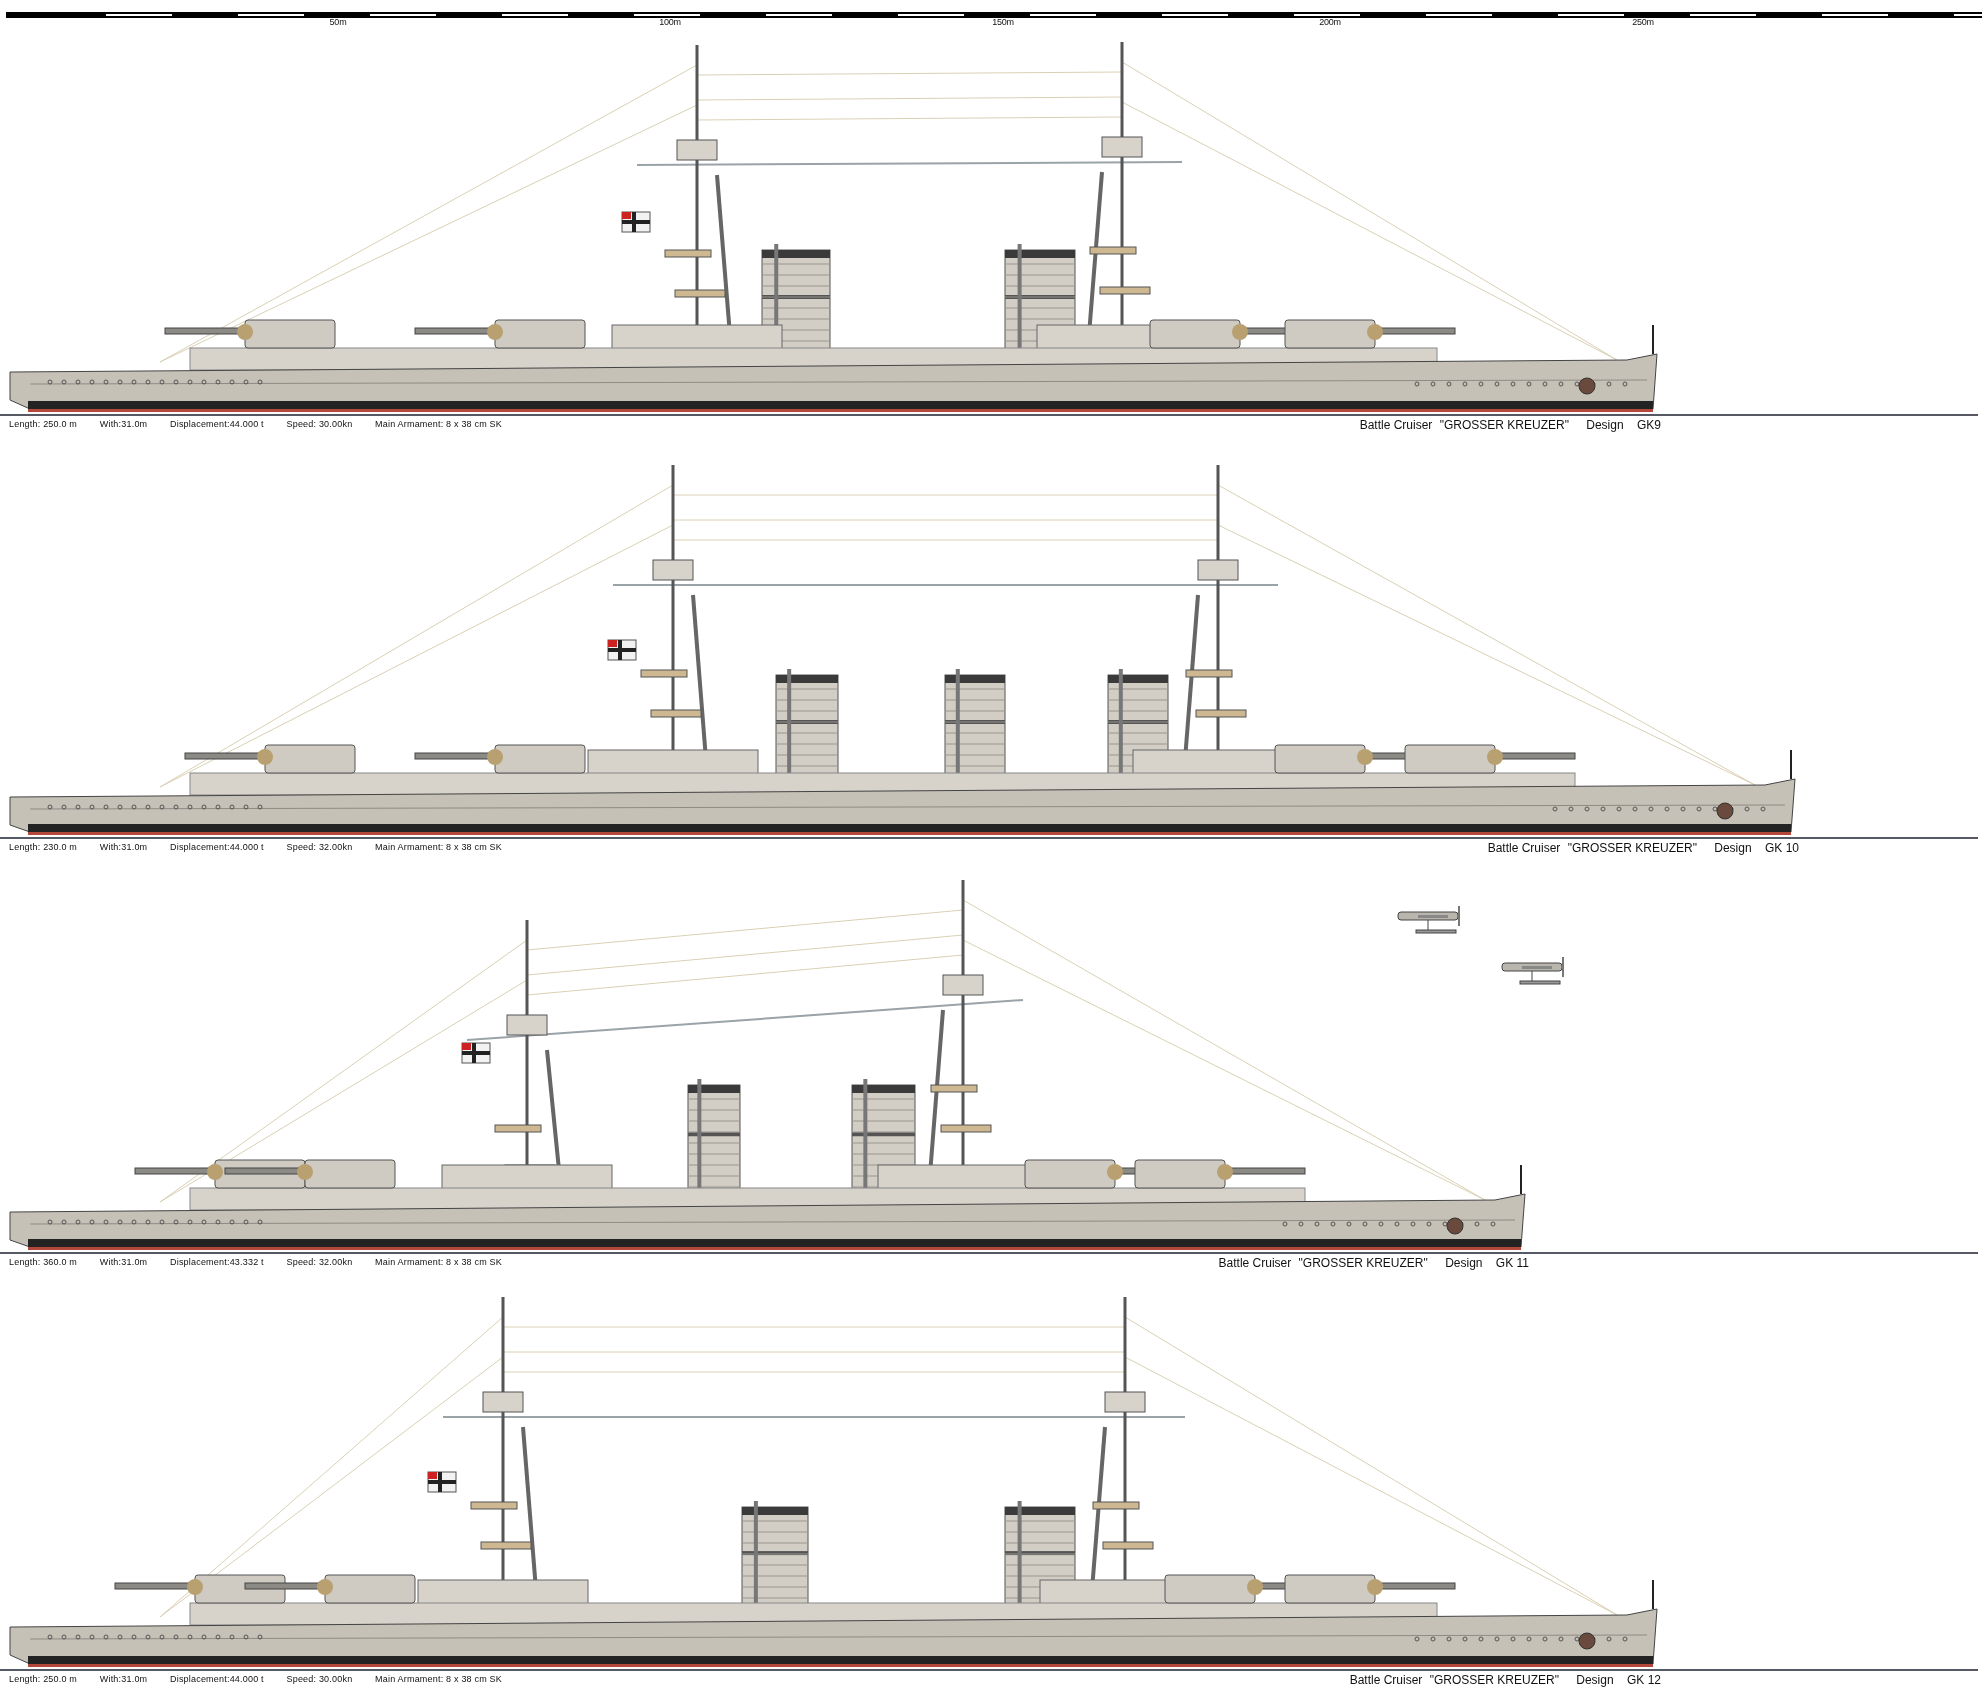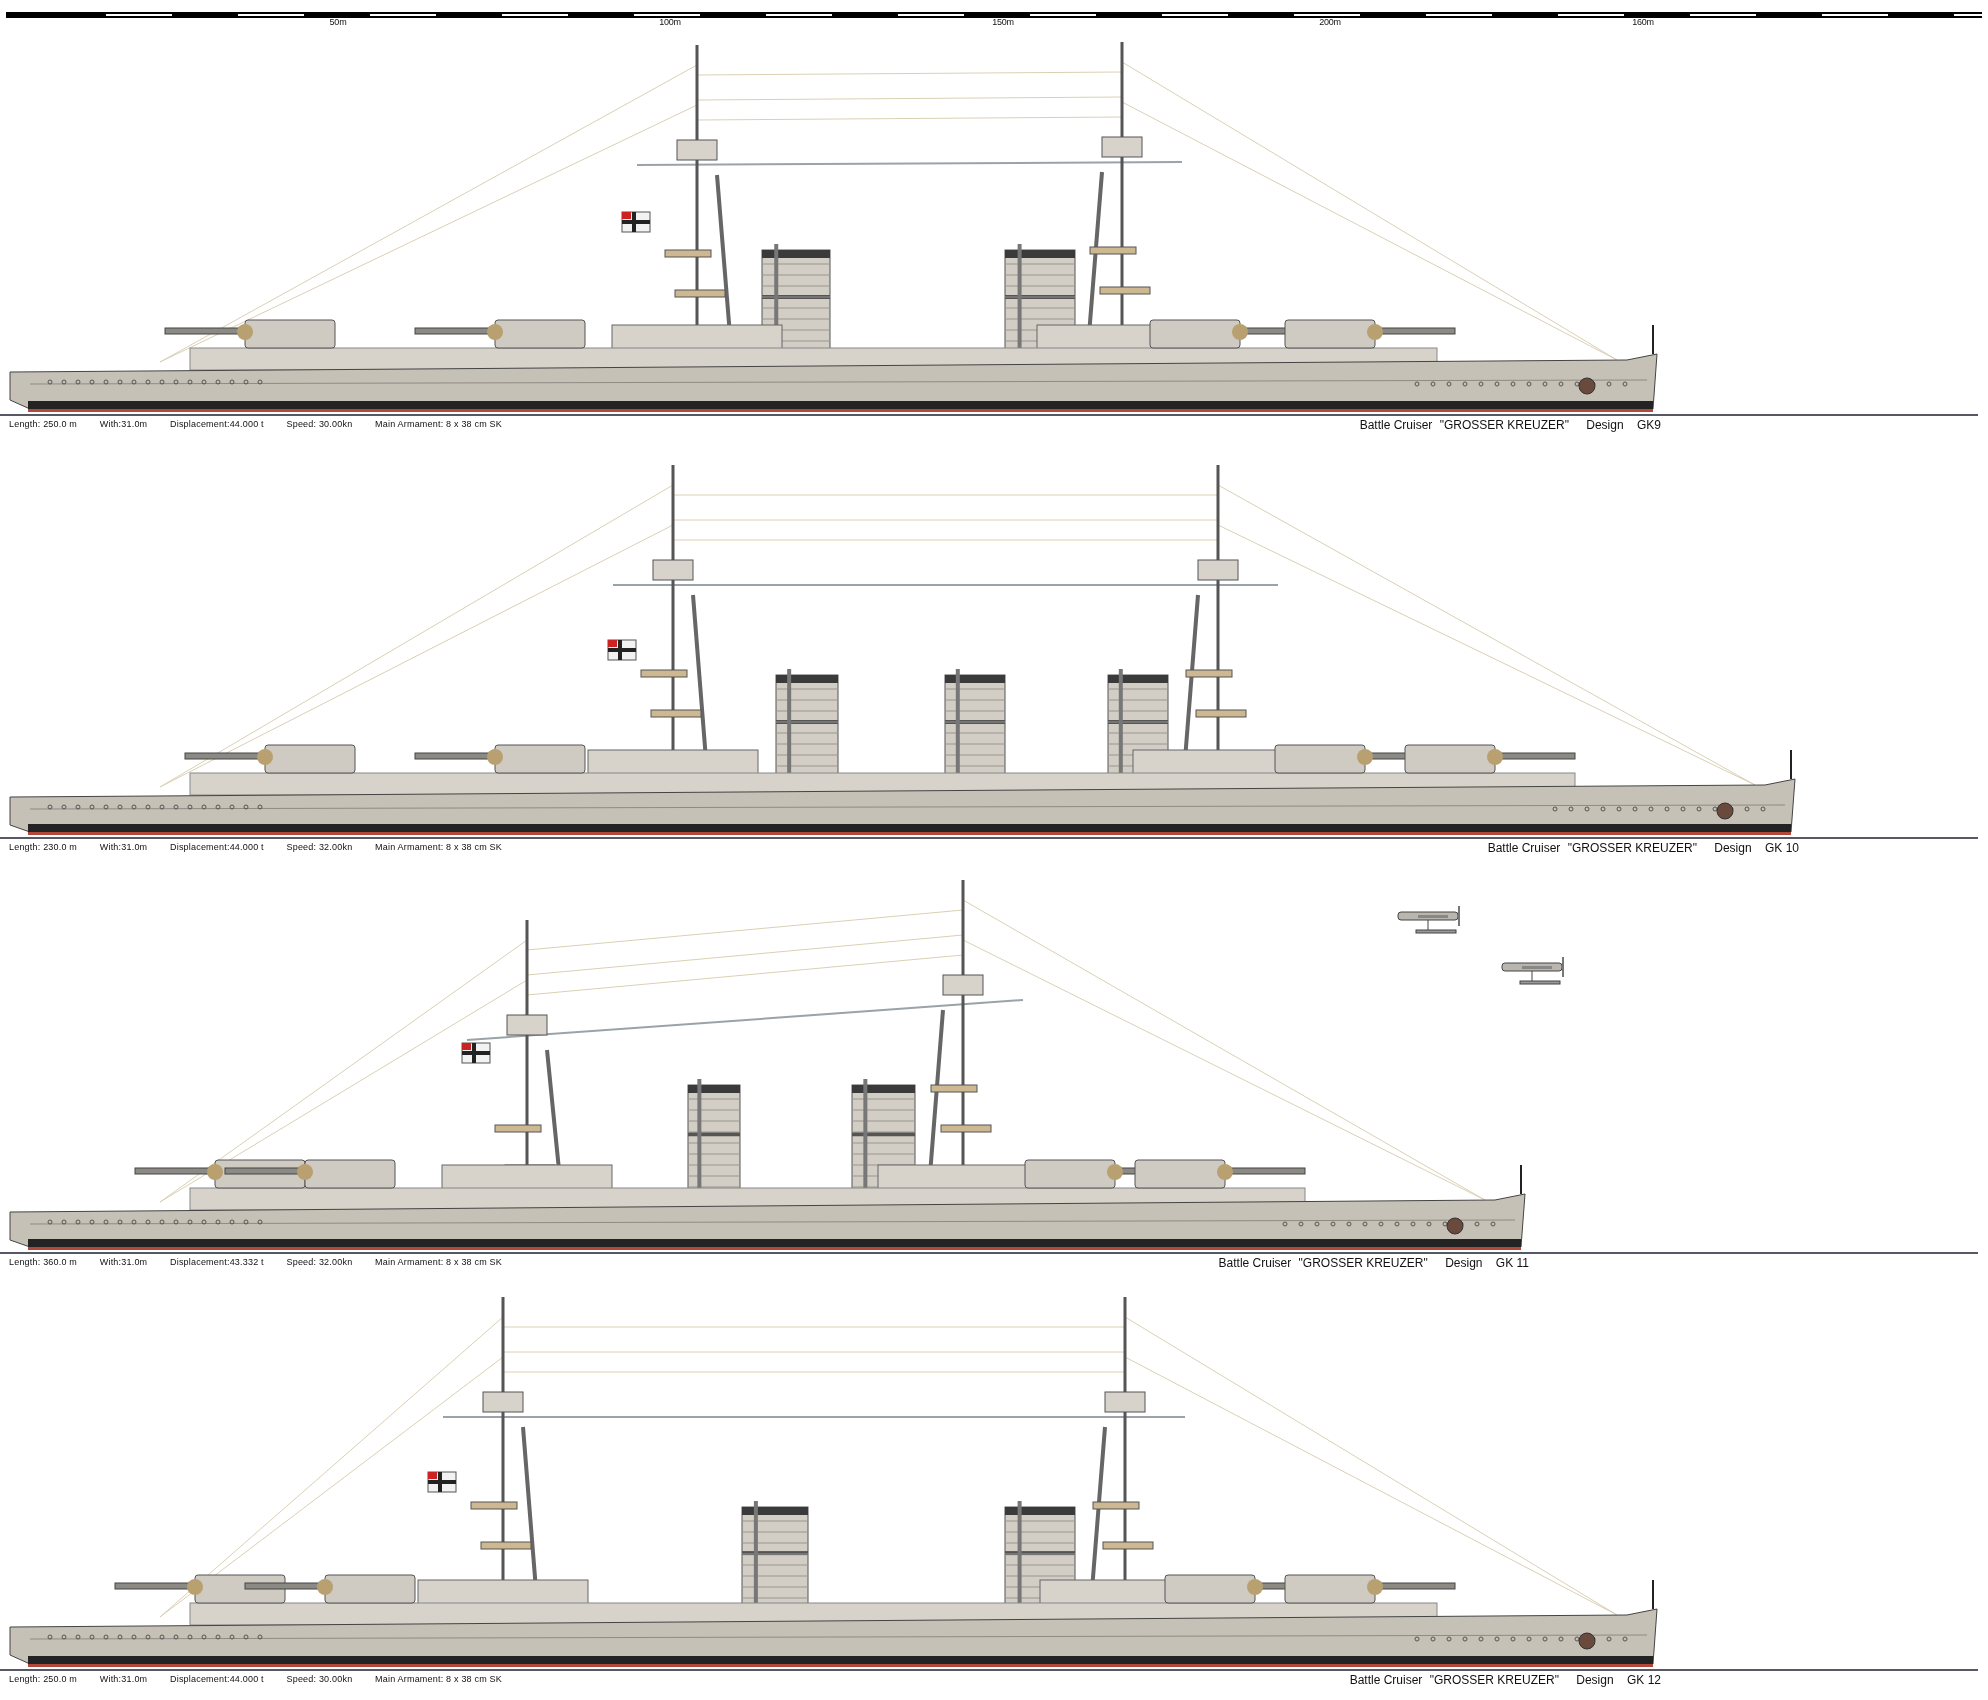--- a/index.html
+++ b/index.html
@@ -36,21 +36,21 @@
       <div class="scale-seg" style="left: 1552px; width: 66px;"></div>
       <div class="scale-seg" style="left: 1684px; width: 66px;"></div>
       <div class="scale-seg" style="left: 1816px; width: 66px;"></div>
       <div class="scale-seg" style="left: 1948px; width: 28px;"></div>
     </div>
   <div id="scale-labels">
       <div class="scale-label" style="left: 338px;">50m</div>
       <div class="scale-label" style="left: 670px;">100m</div>
       <div class="scale-label" style="left: 1003px;">150m</div>
       <div class="scale-label" style="left: 1330px;">200m</div>
-      <div class="scale-label" style="left: 1643px;">160m</div>
+      <div class="scale-label" style="left: 1643px;">250m</div>
     </div>
 </div>
 
 <div class="plate" style="top: 40px; height: 420px;">
   <svg width="1988" height="420">
       <g stroke="#d9d0b4" stroke-width="1" fill="none">
         <line x1="160" y1="322" x2="697" y2="25"></line>
         <line x1="160" y1="322" x2="697" y2="65"></line>
         <line x1="1617" y1="320" x2="1122" y2="22"></line>
         <line x1="1617" y1="320" x2="1122" y2="62"></line>

